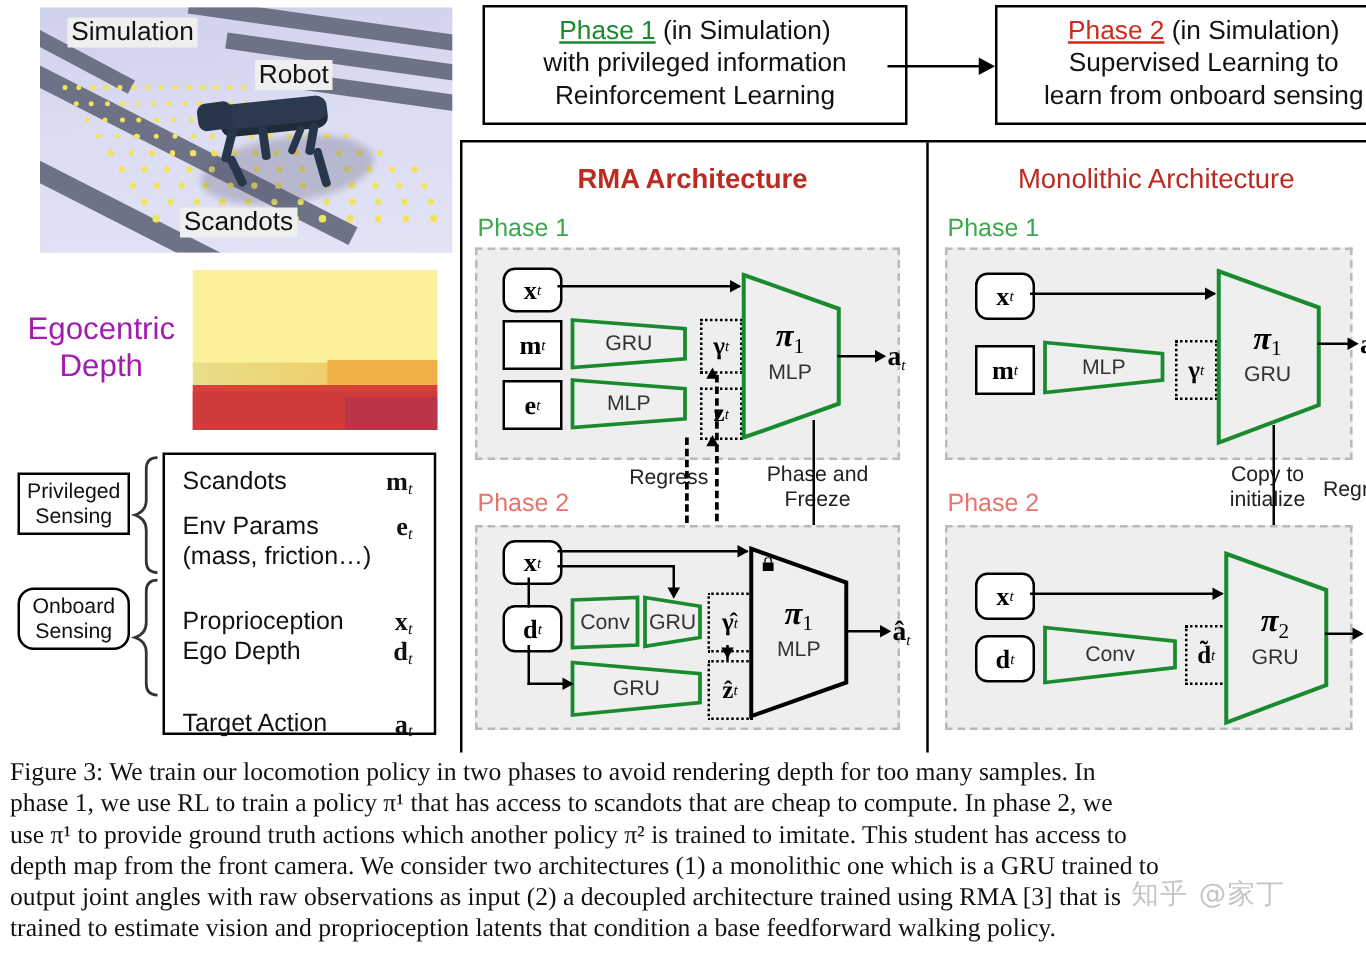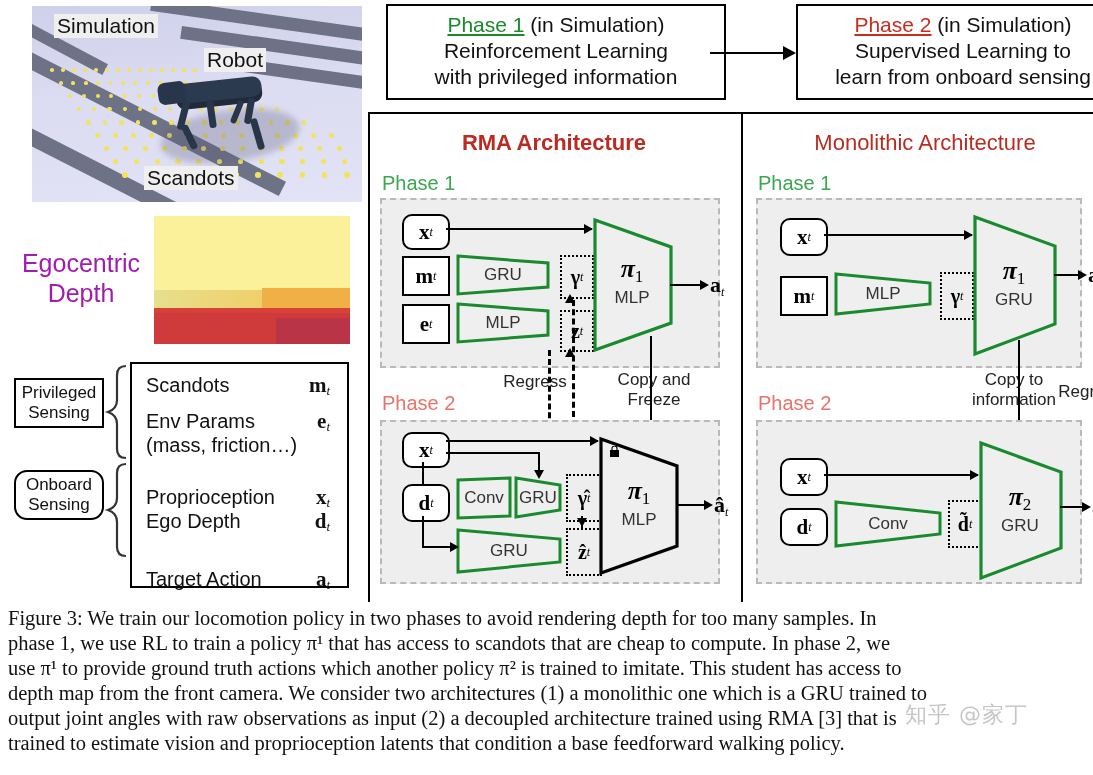--- a/index.html
+++ b/index.html
@@ -336,22 +336,22 @@
         <span class="leg-sym">a<i>t</i></span>
       </div>
     </div>
   </div>
 
   <div class="banner">
     <div class="pbox p1">
       <div>
         <span class="ph-green">Phase 1</span><span> (in Simulation)</span>
       </div>
+      <div>with privileged information</div>
       <div>Reinforcement Learning</div>
-      <div>with privileged information</div>
     </div>
     <div class="banner-arrow"></div>
     <div class="pbox p2">
       <div>
         <span class="ph-red">Phase 2</span><span> (in Simulation)</span>
       </div>
       <div>Supervised Learning to</div>
       <div>learn from onboard sensing</div>
     </div>
   </div>
@@ -398,21 +398,21 @@
 
     <div class="ln h" style="left:76px;top:114px;width:146px;"></div>
     <div class="ah-r" style="left:214px;top:110px;"></div>
 
     <div class="ln h" style="left:300px;top:170px;width:34px;"></div>
     <div class="ah-r" style="left:330px;top:166px;"></div>
     <div class="sym" style="left:340px;top:158px;">a<i>t</i></div>
 
     <div class="flowtxt" style="left:120px;top:258px;width:90px;">Regress</div>
     <div class="flowtxt" style="left:236px;top:256px;width:96px;">
-      <span>Copy and</span><br>
+      <span>Phase and</span><br>
       <span>Freeze</span>
     </div>
 
     <div class="dln v" style="left:178px;top:236px;height:104px;"></div>
     <div class="dln v" style="left:202px;top:186px;height:154px;"></div>
     <div class="ah-u" style="left:195px;top:180px;"></div>
     <div class="ah-u" style="left:195px;top:234px;"></div>
     <div class="ah-d" style="left:172px;top:334px;"></div>
     <div class="ah-d" style="left:196px;top:334px;"></div>
 
@@ -503,21 +503,21 @@
     </div>
 
     <div class="ln h" style="left:454px;top:120px;width:148px;"></div>
     <div class="ah-r" style="left:594px;top:116px;"></div>
     <div class="ln h" style="left:684px;top:160px;width:28px;"></div>
     <div class="ah-r" style="left:708px;top:156px;"></div>
     <div class="sym" style="left:718px;top:148px;">a</div>
 
     <div class="flowtxt" style="left:596px;top:256px;width:96px;">
       <span>Copy to</span><br>
-      <span>information</span>
+      <span>initialize</span>
     </div>
     <div class="flowtxt" style="left:680px;top:268px;width:80px;">Regress</div>
 
     <div class="ln v" style="left:648px;top:226px;height:124px;"></div>
     <div class="ah-d" style="left:644px;top:344px;"></div>
 
     <div class="phase-label r" style="left:388px;top:278px;">Phase 2</div>
     <div class="dashbox" style="left:386px;top:306px;width:322px;height:160px;"></div>
 
     <div class="node round" style="left:410px;top:344px;width:44px;height:34px;">x<i>t</i></div>

